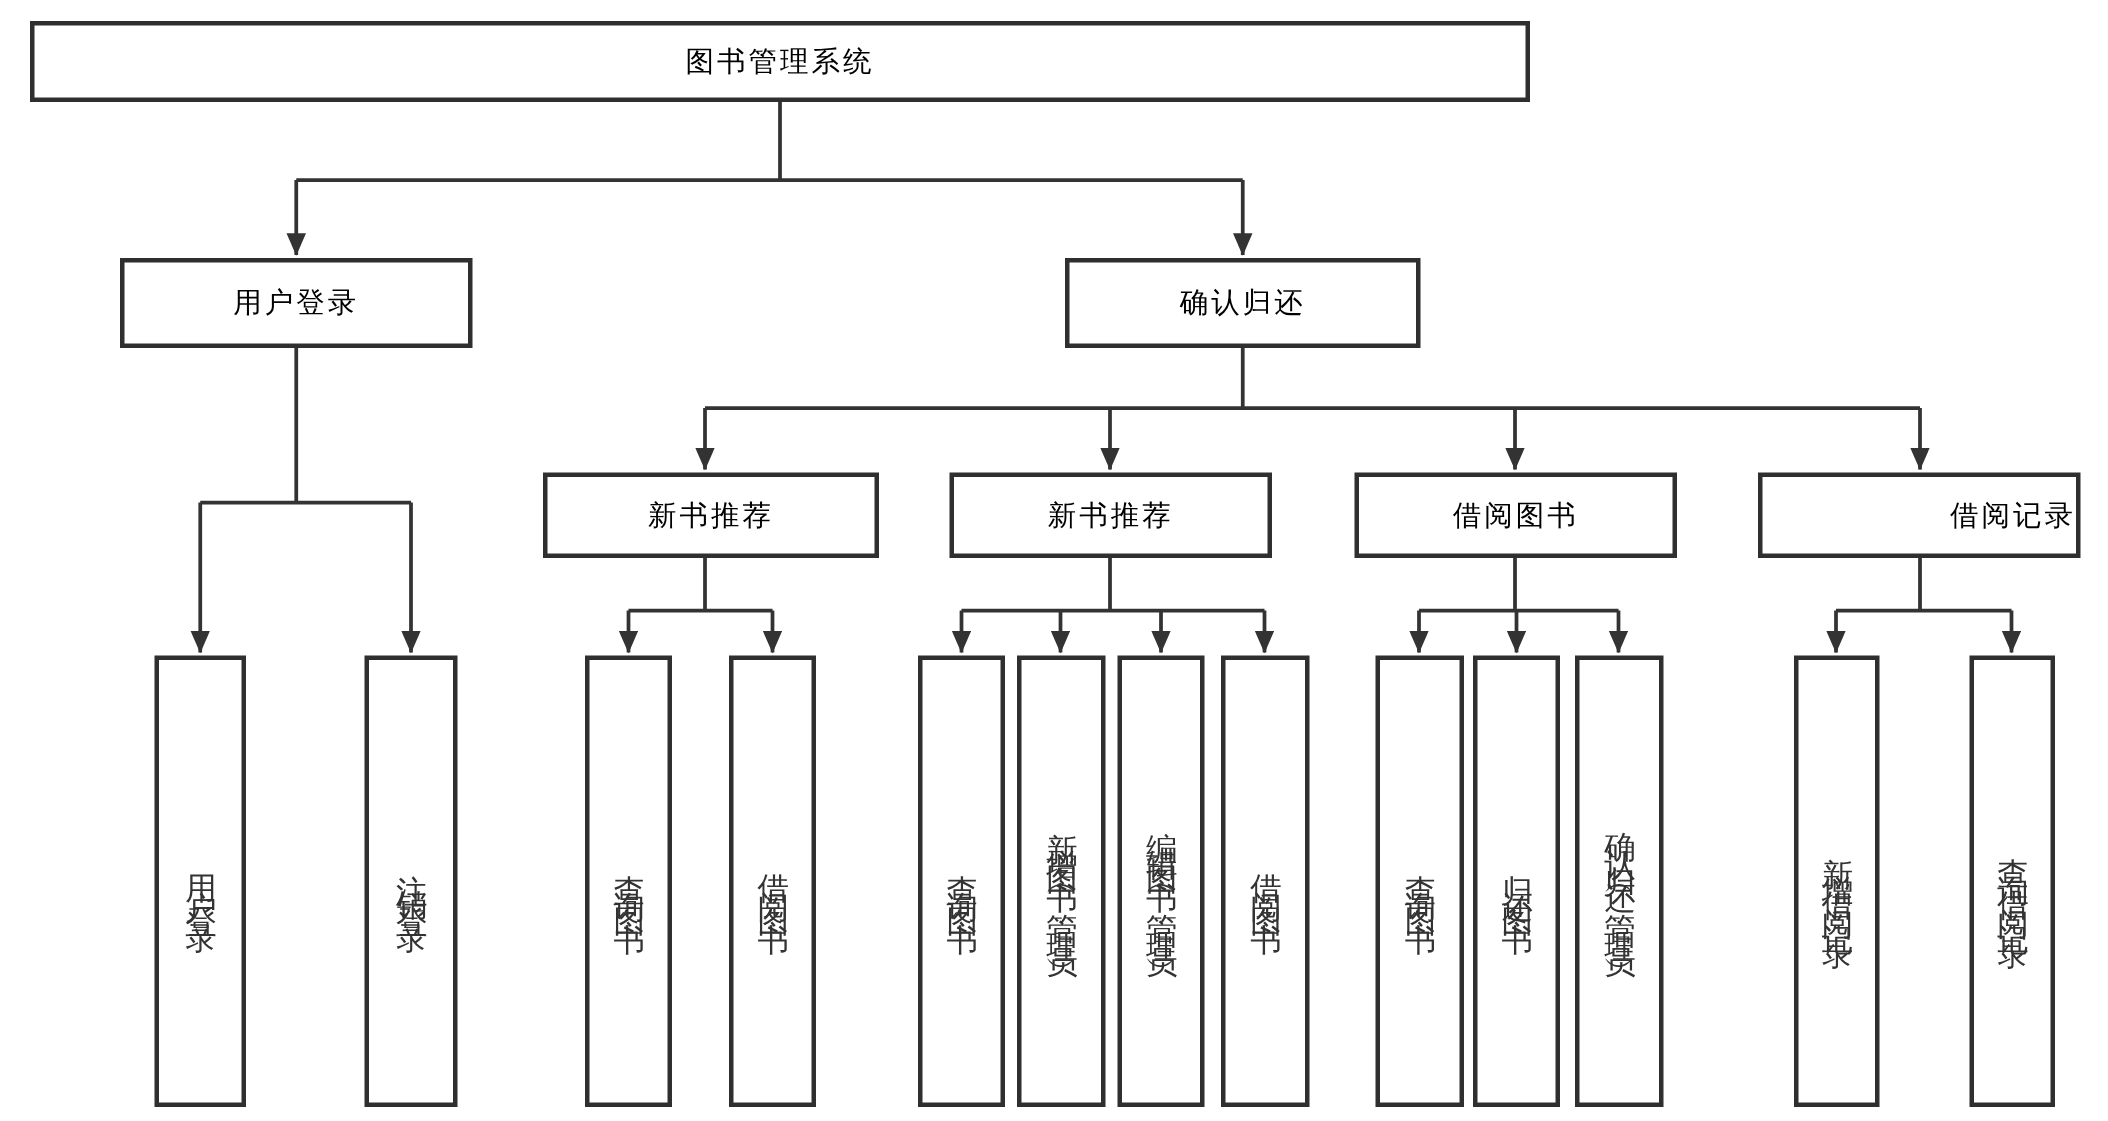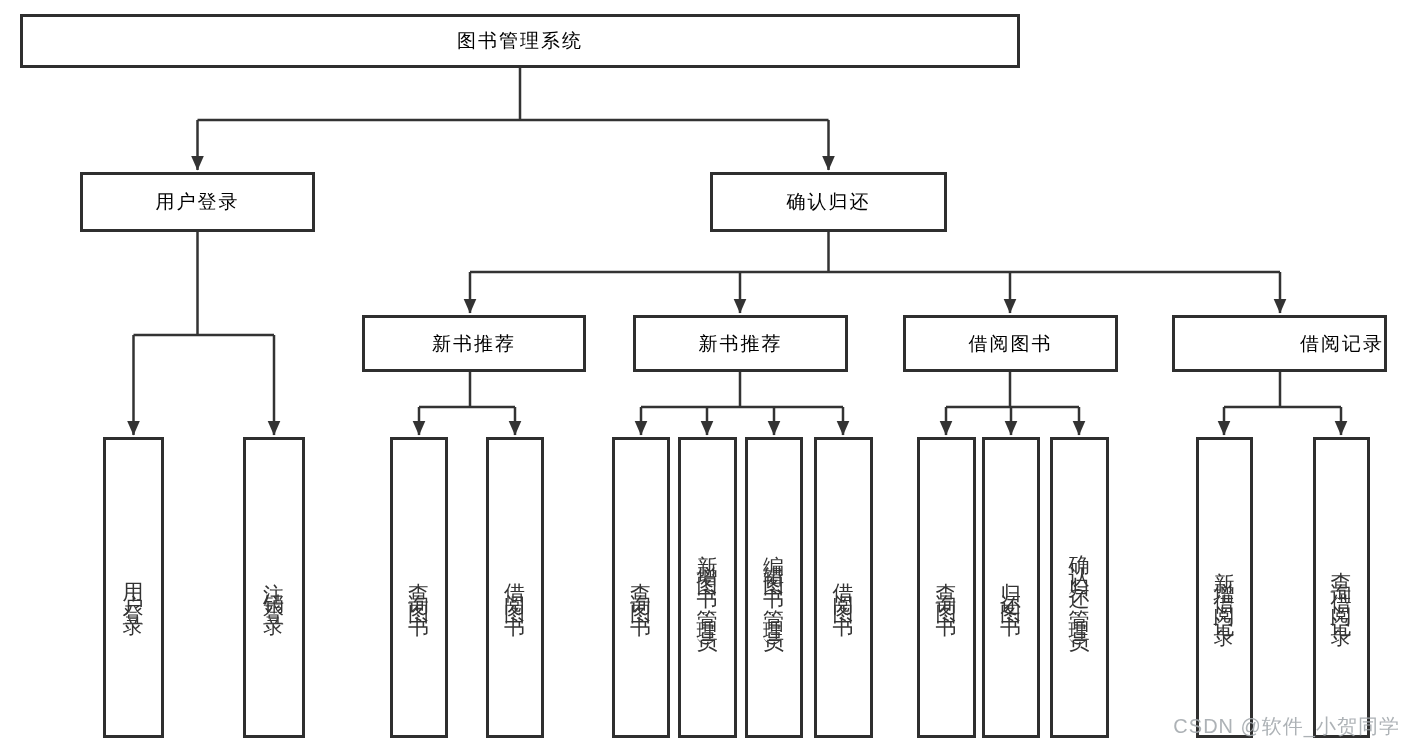--- a/index.html
+++ b/index.html
@@ -165,15 +165,14 @@
     <span class="vtext">确认归还（管理员）</span>
   </div>
 
   <div class="box leaf" style="left:1196px; top:437px; width:57px; height:301px;">
     <span class="vtext">新增借阅记录</span>
   </div>
   <div class="box leaf" style="left:1313px; top:437px; width:57px; height:301px;">
     <span class="vtext">查询借阅记录</span>
   </div>
 
-  <div class="watermark">CSDN @软件_小贺同学</div>
 
 </div>
 
 </body></html>

